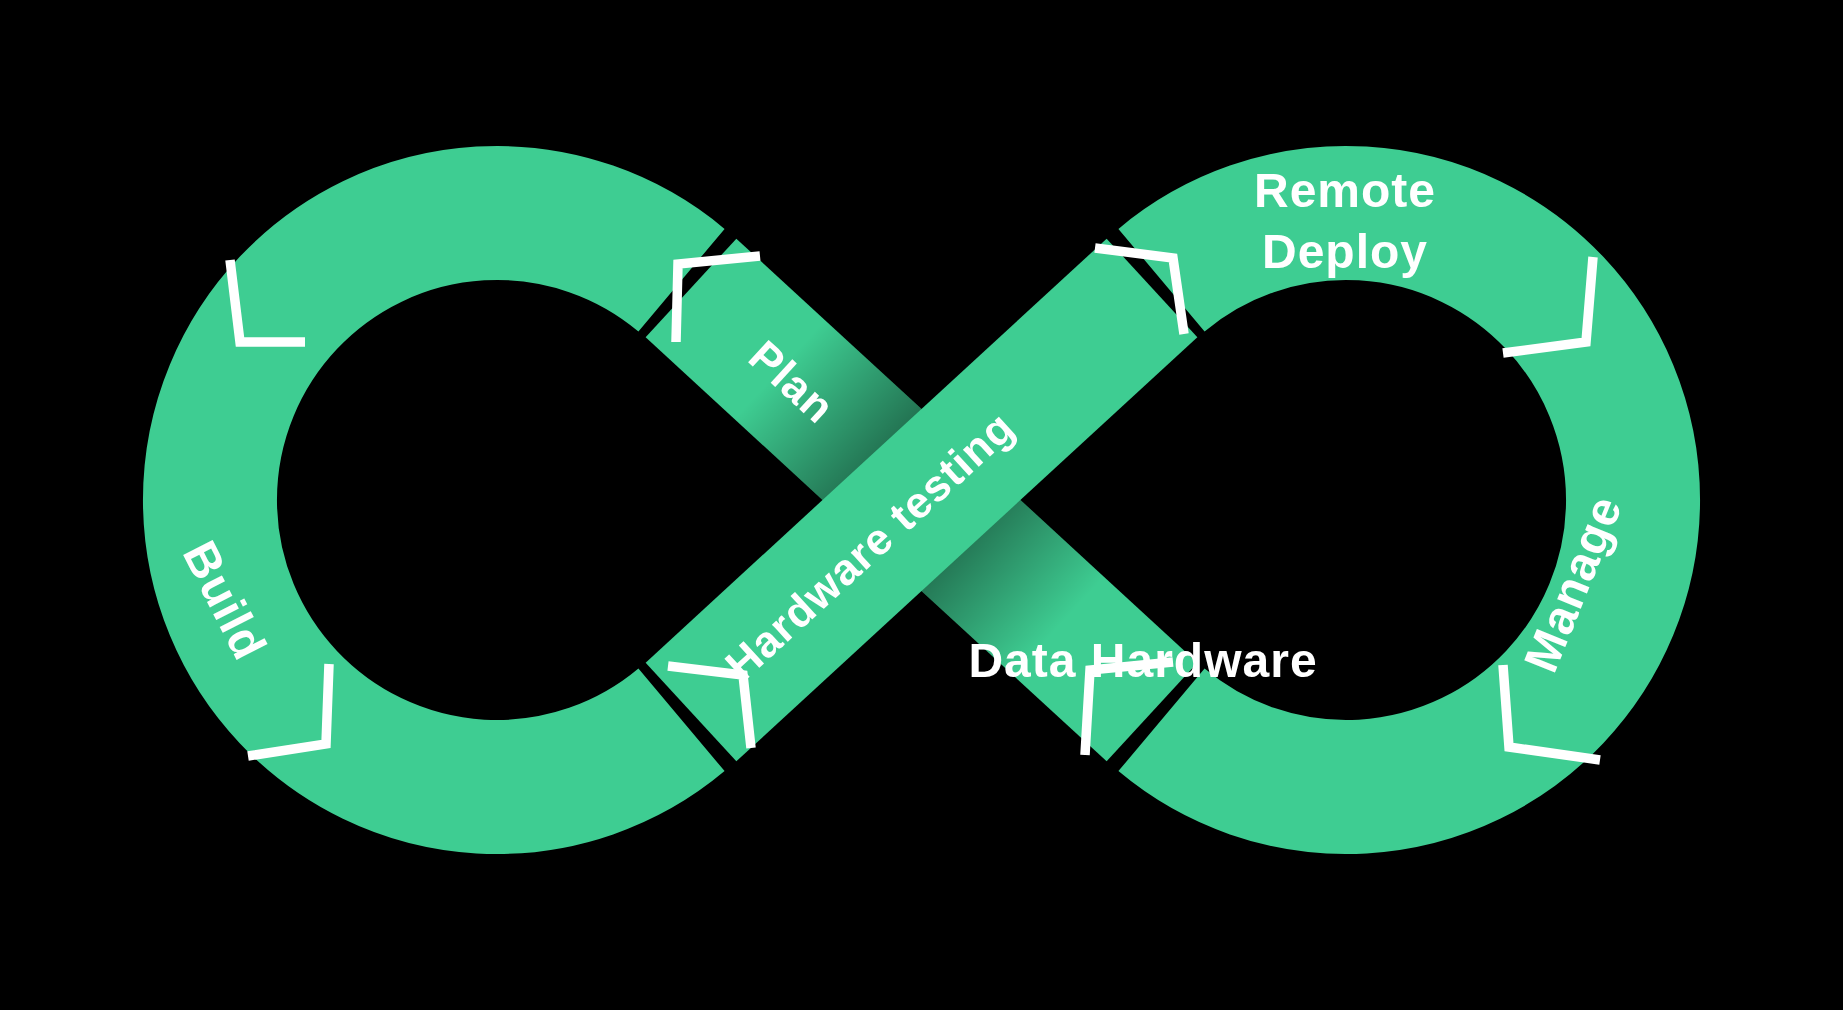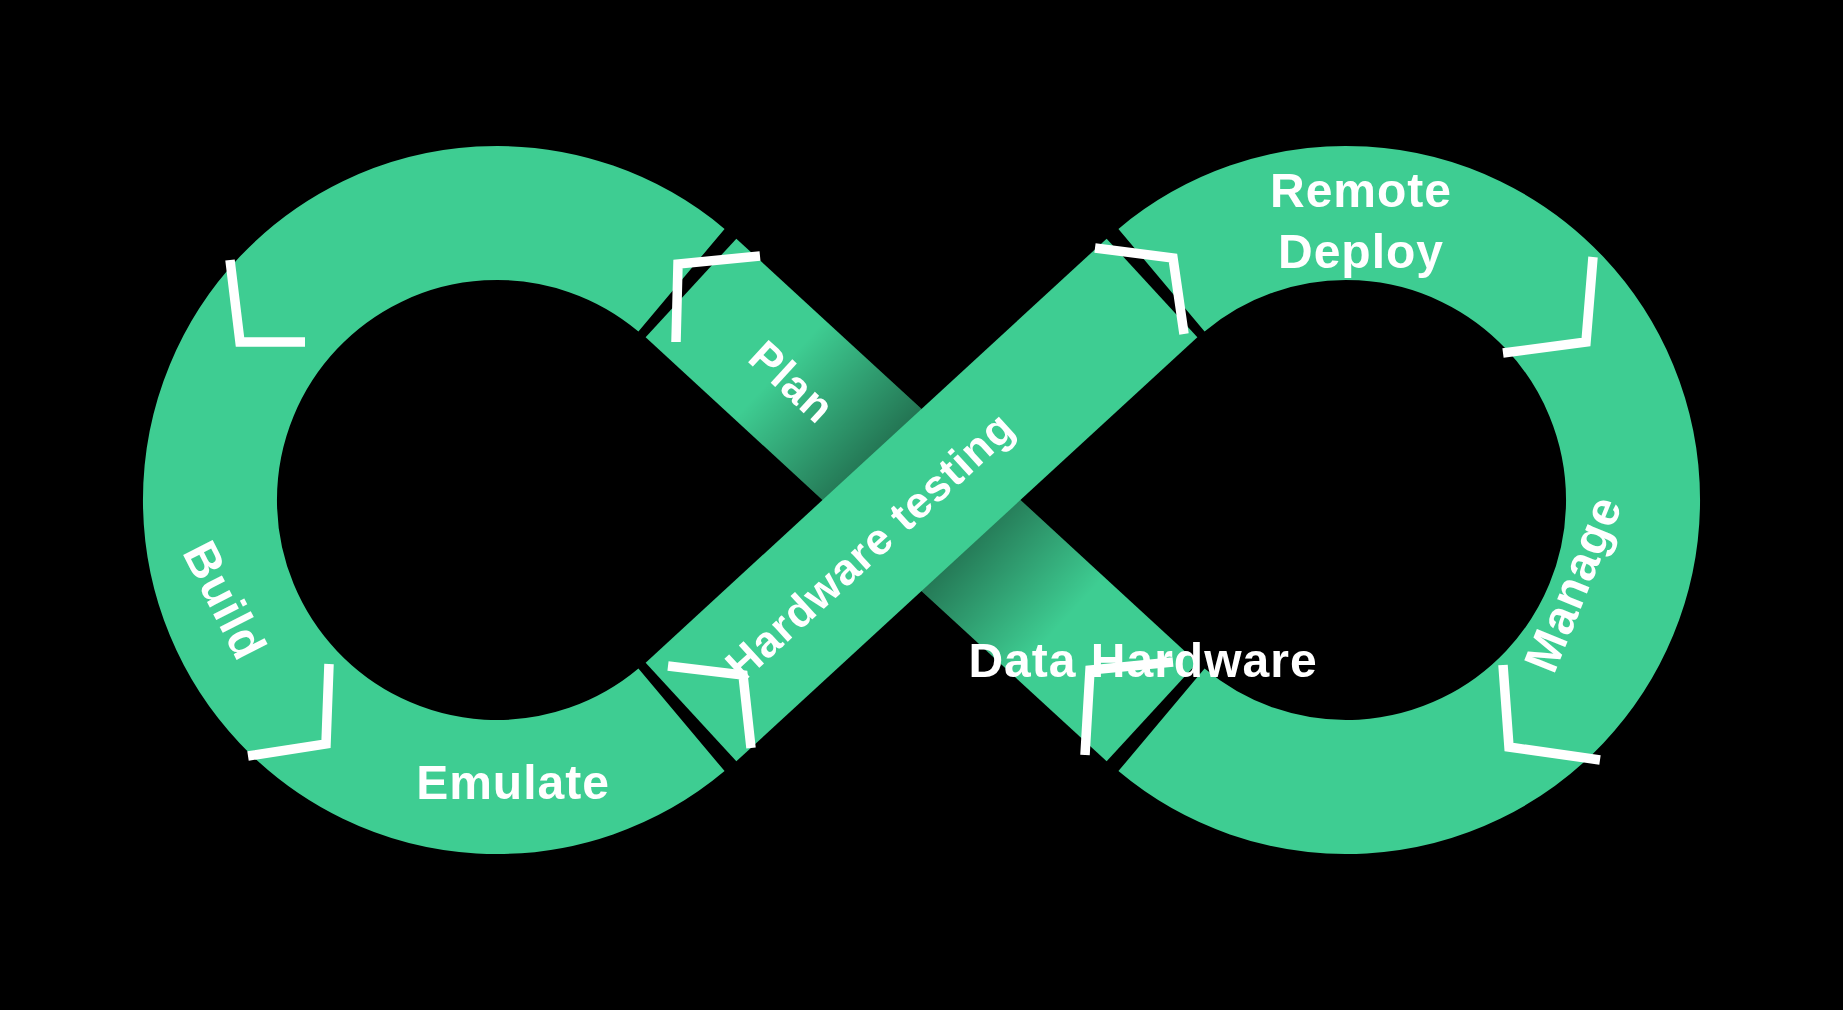--- a/index.html
+++ b/index.html
@@ -21,21 +21,21 @@
     white-space: pre-line;
     text-align: center;
     line-height: 1.27;
     user-select: none;
   }
   .lbl-plan            { left: 792px;  top: 382px; font-size: 44px; transform: translate(-50%,-50%) rotate(42.5deg); }
   .lbl-code            { left: 500px;  top: 220px; font-size: 48px; }
   .lbl-build           { left: 224px;  top: 601px; font-size: 48px; transform: translate(-50%,-50%) rotate(63deg); }
   .lbl-emulate         { left: 513px;  top: 783px; font-size: 48px; }
   .lbl-hardware        { left: 870px;  top: 546px; font-size: 44px; transform: translate(-50%,-50%) rotate(-42.5deg); }
-  .lbl-remote-deploy   { left: 1345px; top: 222px; font-size: 48px; margin-left: 16px; }
+  .lbl-remote-deploy   { left: 1345px; top: 222px; font-size: 48px; }
   .lbl-manage          { left: 1574px; top: 584px; font-size: 48px; transform: translate(-50%,-50%) rotate(-68deg); }
   .lbl-data-analysis   { left: 1143px; top: 661px; font-size: 48px; }
 </style>
 </head>
 <body>
 
 <div id="canvas">
 
   <svg id="loop-svg" width="1843" height="1010" viewBox="0 0 1843 1010">
     <defs>
@@ -65,19 +65,18 @@
       <polyline points="668,666 743,675 751,748"></polyline>
       <polyline points="1095,248 1173,258 1184,334"></polyline>
       <polyline points="1593,257 1586,342 1503,353"></polyline>
       <polyline points="1503,665 1509,747 1600,760"></polyline>
       <polyline points="1173,662 1090,670 1085,755"></polyline>
     </g>
   </svg>
 
   <div class="stage-label lbl-plan">Plan</div>
   <div class="stage-label lbl-build">Build</div>
-  <div class="stage-label lbl-emulate">Emulate</div>
   <div class="stage-label lbl-hardware">Hardware testing</div>
   <div class="stage-label lbl-remote-deploy">Remote
 Deploy</div>
   <div class="stage-label lbl-manage">Manage</div>
   <div class="stage-label lbl-data-analysis">Data Hardware</div>
 </div>
 
 </body></html>

